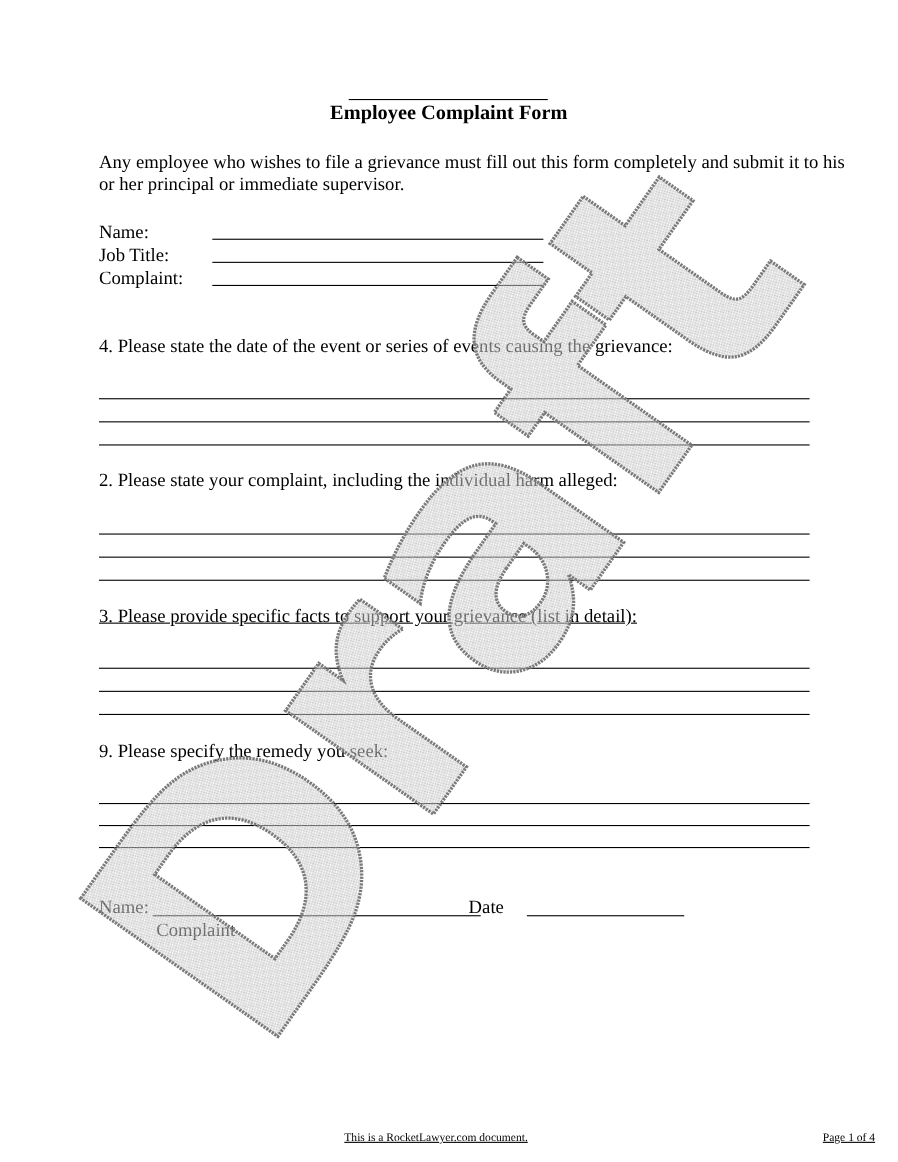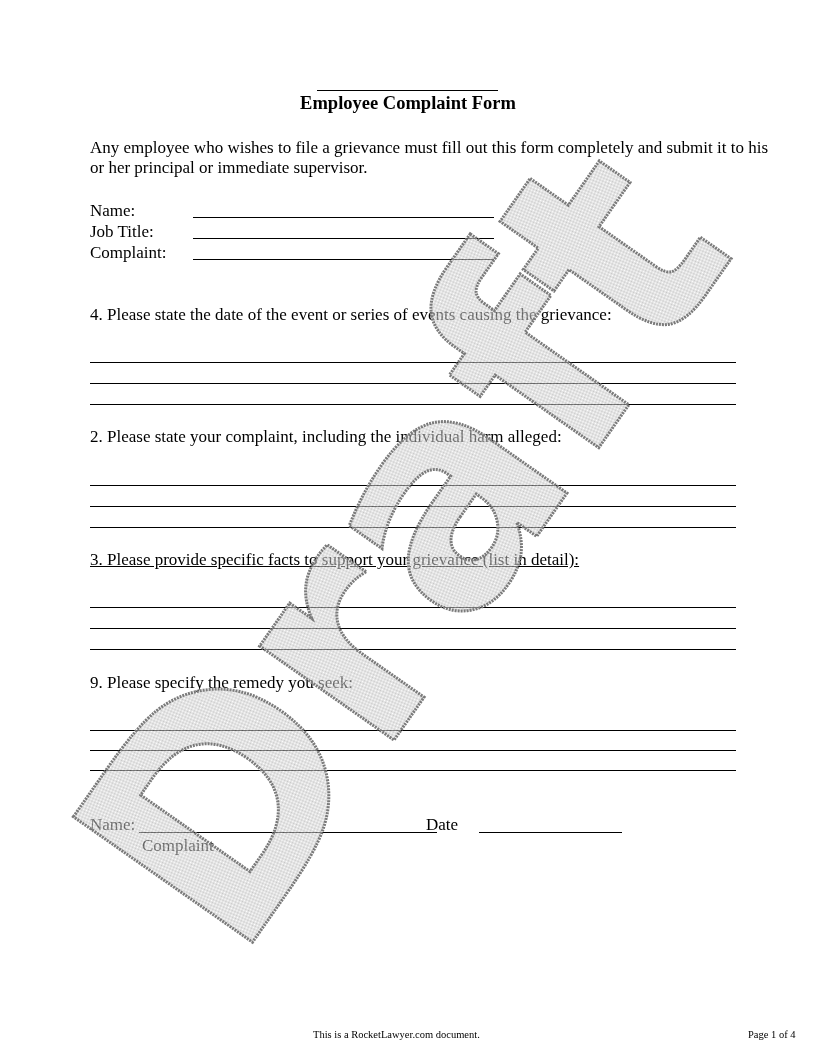--- a/index.html
+++ b/index.html
@@ -6,21 +6,21 @@
   body { width:816px; height:1056px; position:relative; overflow:hidden;
          font-family:"Liberation Serif", "DejaVu Serif", serif; color:#000; }
   .page { position:absolute; left:0; top:0; width:816px; height:1056px;padding-left:25px; }
   .abs { position:absolute; white-space:nowrap; }
   .t15 { font-size:17px; line-height:20px; }
   .title-line { left:317px; top:78px; width:181px; border-bottom:1.3px solid #000; height:12px; }
   .title { left:0; width:816px; top:93px; text-align:center; font-weight:bold; font-size:18.5px; }
   .field-line { position:absolute; border-bottom:1px solid #000; height:0; }
   .full-line { position:absolute; left:90px; width:646px; border-bottom:1px solid #000; height:0; }
   .watermark { position:absolute; left:0; top:0; width:816px; height:1056px; pointer-events:none; }
-  .footer { font-size:10.5px; }
+  .footer { font-size:10.5px;text-decoration:underline; }
 </style>
 </head>
 <body>
 
 <div class="page">
 
   <div class="abs title-line"></div>
   <div class="abs title">Employee Complaint Form</div>
 
   <div class="abs t15" style="left:90px; top:138px;">Any employee who wishes to file a grievance must fill out this form completely and submit it to his</div>

